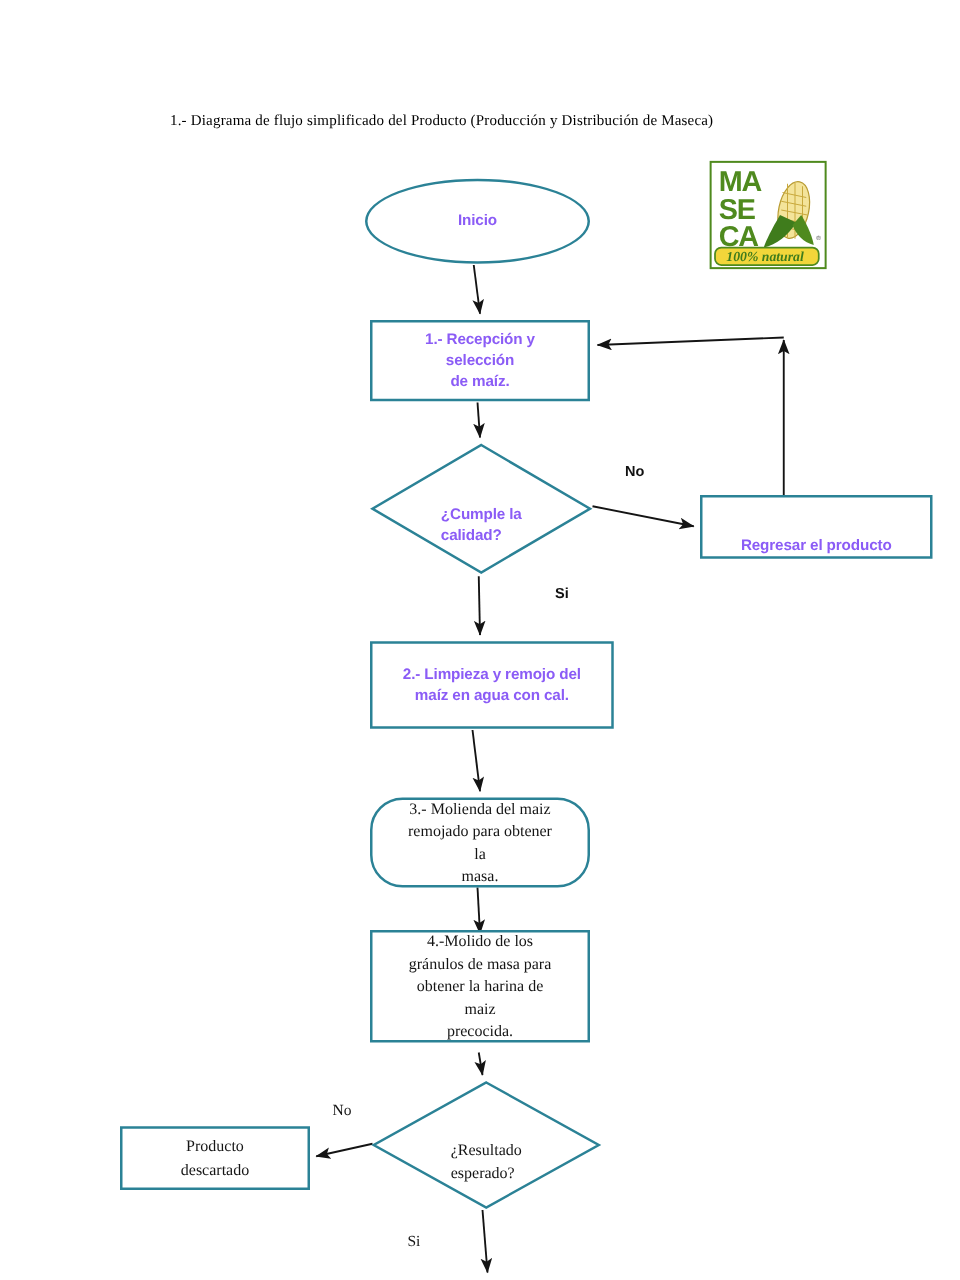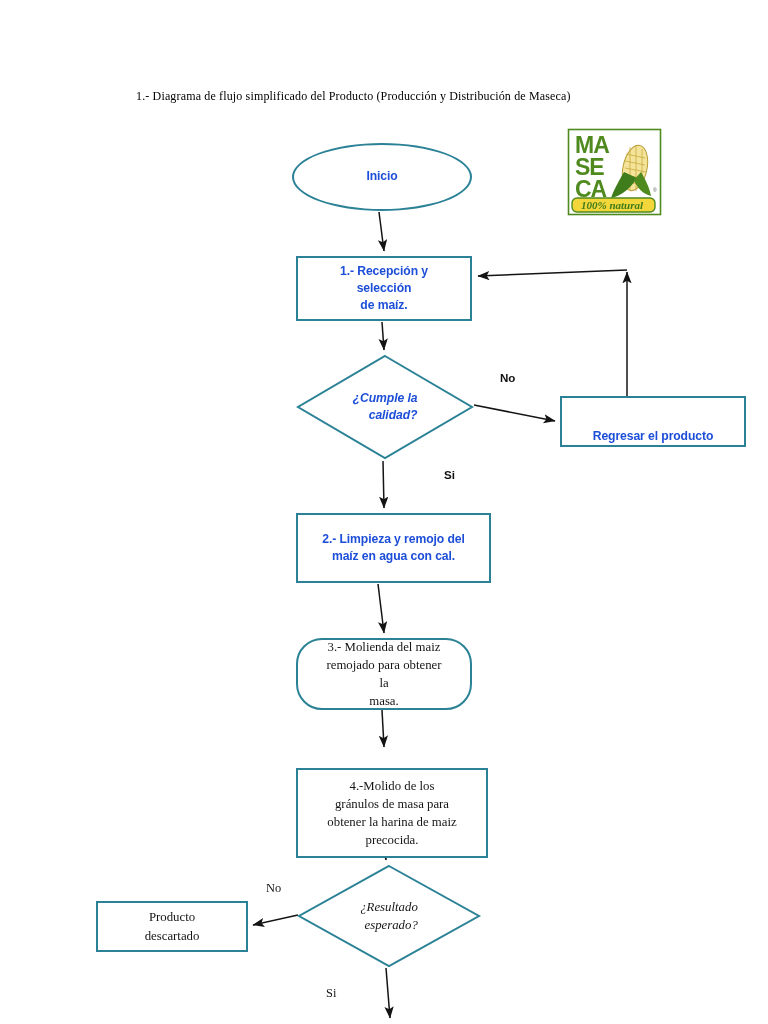--- a/index.html
+++ b/index.html
@@ -56,21 +56,21 @@
     padding: 0 24px;
     box-sizing: border-box;
   }
 
   
   .sans-bold {
     font-family: "Liberation Sans", "DejaVu Sans", sans-serif;
     font-weight: bold;
     font-size: 12.2px;
     line-height: 1.42;
-    color: #1d4ed8;
+    color: #8b5cf6;
     letter-spacing: -0.1px;
   }
   
   .serif-node {
     font-family: "Liberation Serif", "DejaVu Serif", serif;
     font-weight: normal;
     font-size: 12.8px;
     line-height: 1.42;
     color: #151515;
   }
@@ -87,29 +87,28 @@
   }
   .diamond-wrap svg {
     position: absolute;
     left: 0;
     top: 0;
     overflow: visible;
   }
   .diamond-label {
     position: absolute;
     left: 0;
-    top: 0;
+    top: 13px;
     width: 100%;
     height: 100%;
     display: flex;
     align-items: center;
     justify-content: center;
-    text-align: right;
+    text-align: left;
     pointer-events: none;
-    font-style: italic;
   }
 
   
   .edge-label {
     position: absolute;
     white-space: nowrap;
   }
   .edge-label.sans {
     font-family: "Liberation Sans", "DejaVu Sans", sans-serif;
     font-weight: bold;
@@ -252,21 +251,21 @@
   </div>
 
   <div class="node proc serif-node" style="left:296px; top:638px; width:176px; height:72px;border-radius:26px;">
     <span class="txt">
       <span>3.- Molienda del maiz</span><br>
       <span>remojado para obtener la</span><br>
       <span>masa.</span>
     </span>
   </div>
 
-  <div class="node proc serif-node" style="left:296px; top:768px; width:192px; height:90px;">
+  <div class="node proc serif-node" style="left:296px; top:744px; width:176px; height:90px;">
     <span class="txt">
       <span>4.-Molido de los</span><br>
       <span>gránulos de masa para</span><br>
       <span>obtener la harina de maiz</span><br>
       <span>precocida.</span>
     </span>
   </div>
 
   <div class="diamond-wrap" style="left:297px; top:864px; width:184px; height:104px;">
     <svg width="184" height="104" viewBox="0 0 184 104" xmlns="http://www.w3.org/2000/svg">

